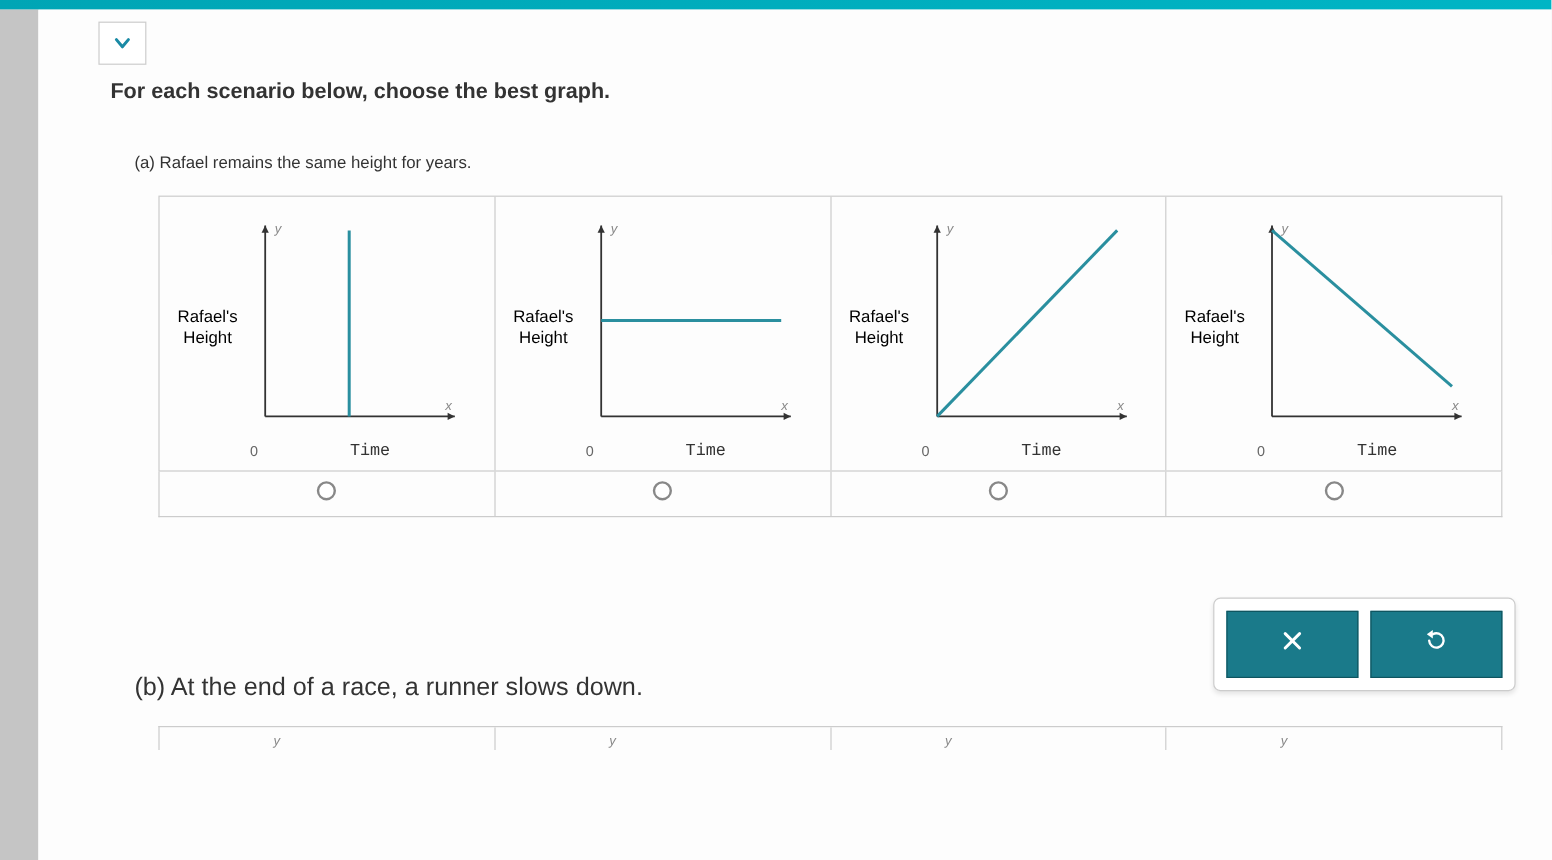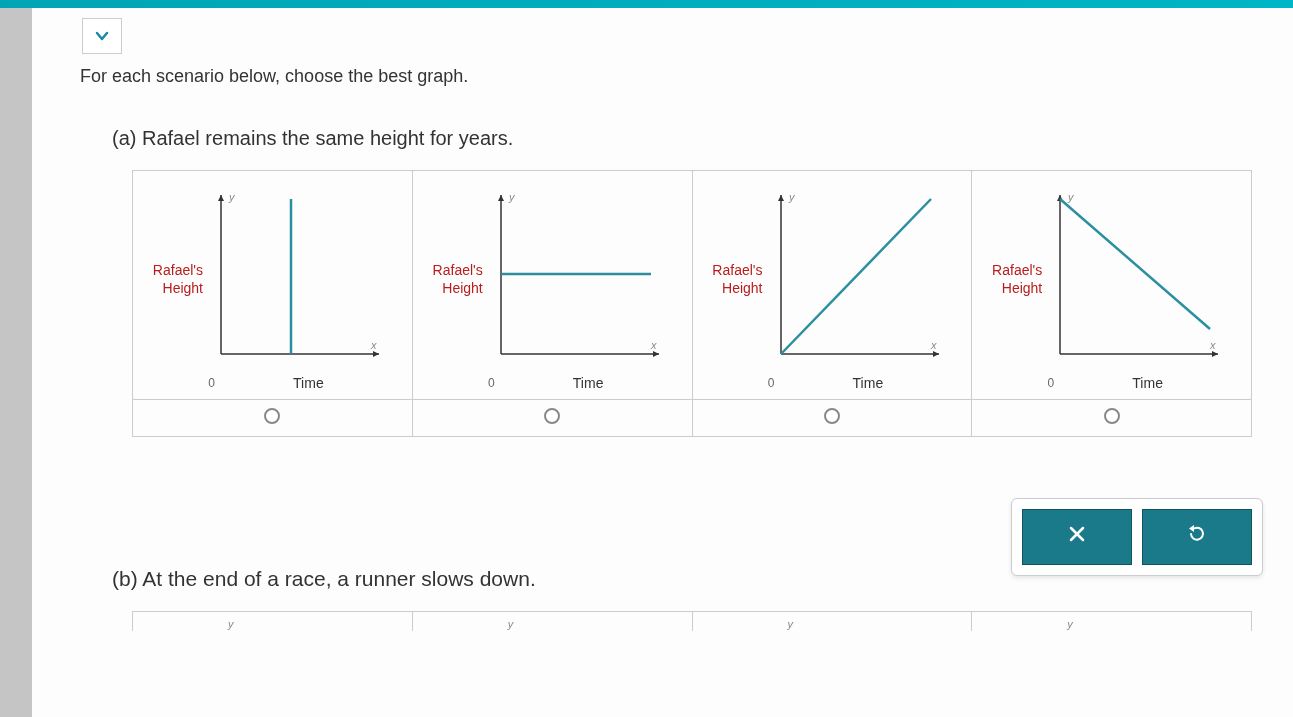--- a/index.html
+++ b/index.html
@@ -46,24 +46,25 @@
     }
     .chevron-down {
       width: 14px;
       height: 14px;
       display: inline-block;
     }
     .instruction {
       font-size: 18px;
       color: #333;
       margin-bottom: 40px;
-      margin-left: 8px;
+      margin-left: 20px;
+      font-weight: bold;
     }
     .question-a {
-      font-size: 20px;
+      font-size: 14px;
       color: #333;
       margin-left: 40px;
       margin-bottom: 20px;
     }
     .graph-row {
       display: flex;
       margin-left: 60px;
       border: 1px solid #ccc;
       width: 1120px;
     }
@@ -77,22 +78,22 @@
     }
     .graph-cell:last-child { border-right: none; }
     .graph-container {
       display: flex;
       align-items: center;
       width: 100%;
       height: 200px;
     }
     .ylabel {
       font-size: 14px;
-      color: #b91c1c;
-      text-align: right;
+      color: #000000;
+      text-align: center;
       width: 60px;
       line-height: 1.3;
     }
     .axes {
       position: relative;
       width: 170px;
       height: 180px;
       margin-left: 8px;
     }
     .axes svg {
@@ -110,20 +111,21 @@
     }
     .origin {
       width: 72px;
       text-align: right;
       font-size: 12px;
       color: #666;
     }
     .xlabel {
       flex: 1;
       text-align: center;
+      font-family: Liberation Mono, monospace;
     }
     .radio-row {
       display: flex;
       margin-left: 60px;
       border: 1px solid #ccc;
       border-top: none;
       width: 1120px;
     }
     .radio-cell {
       flex: 1;

